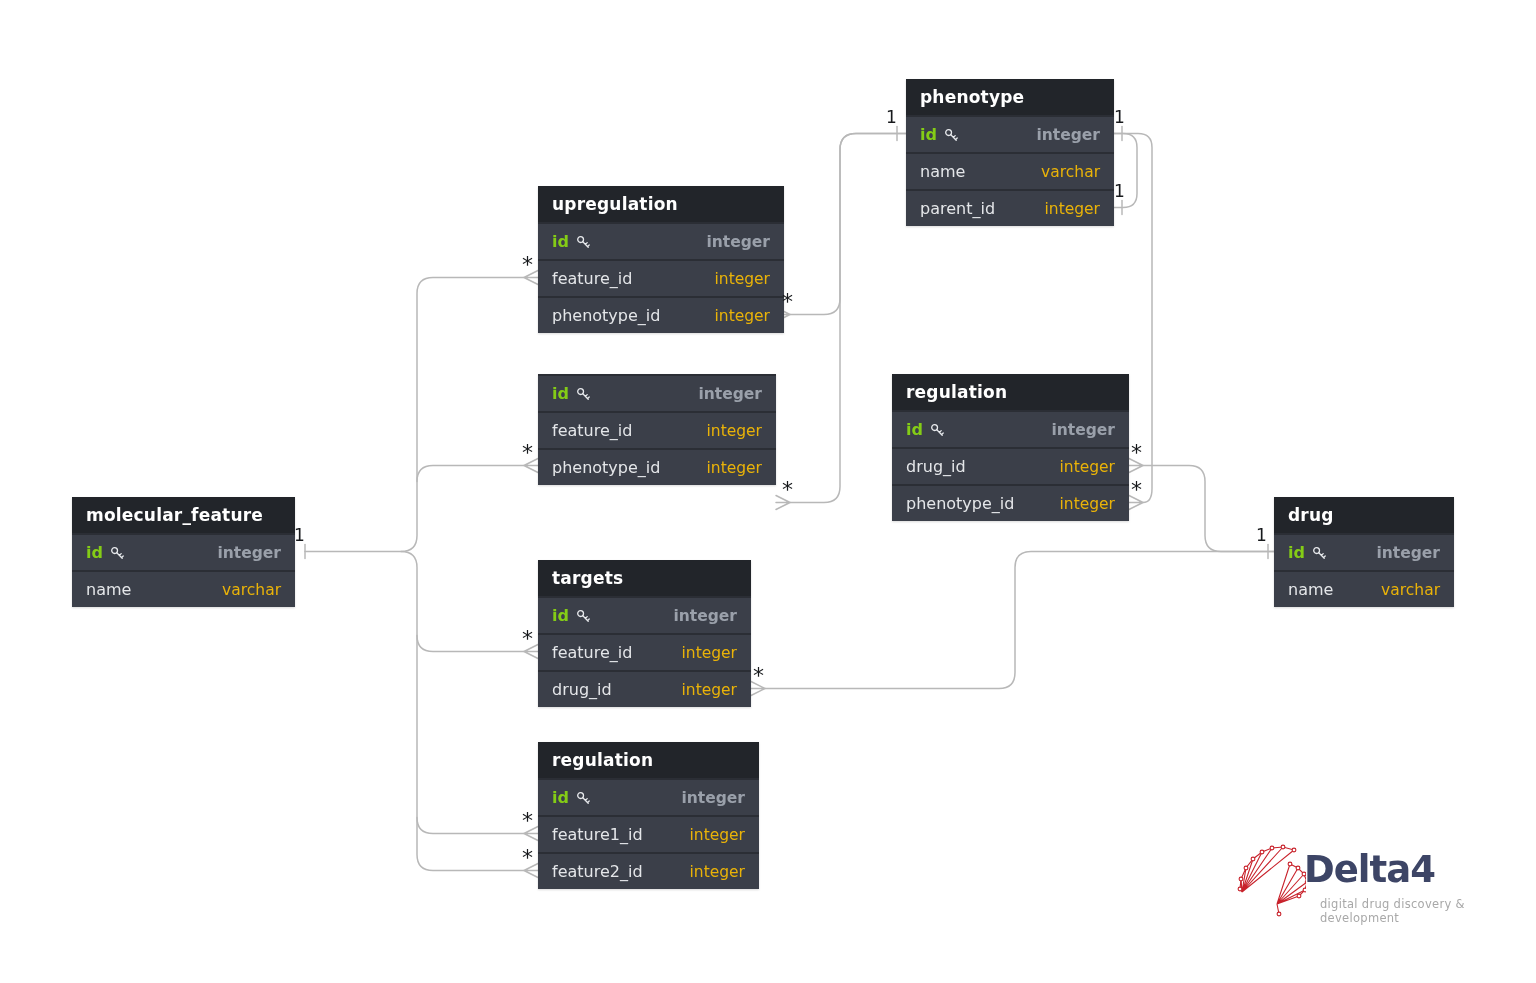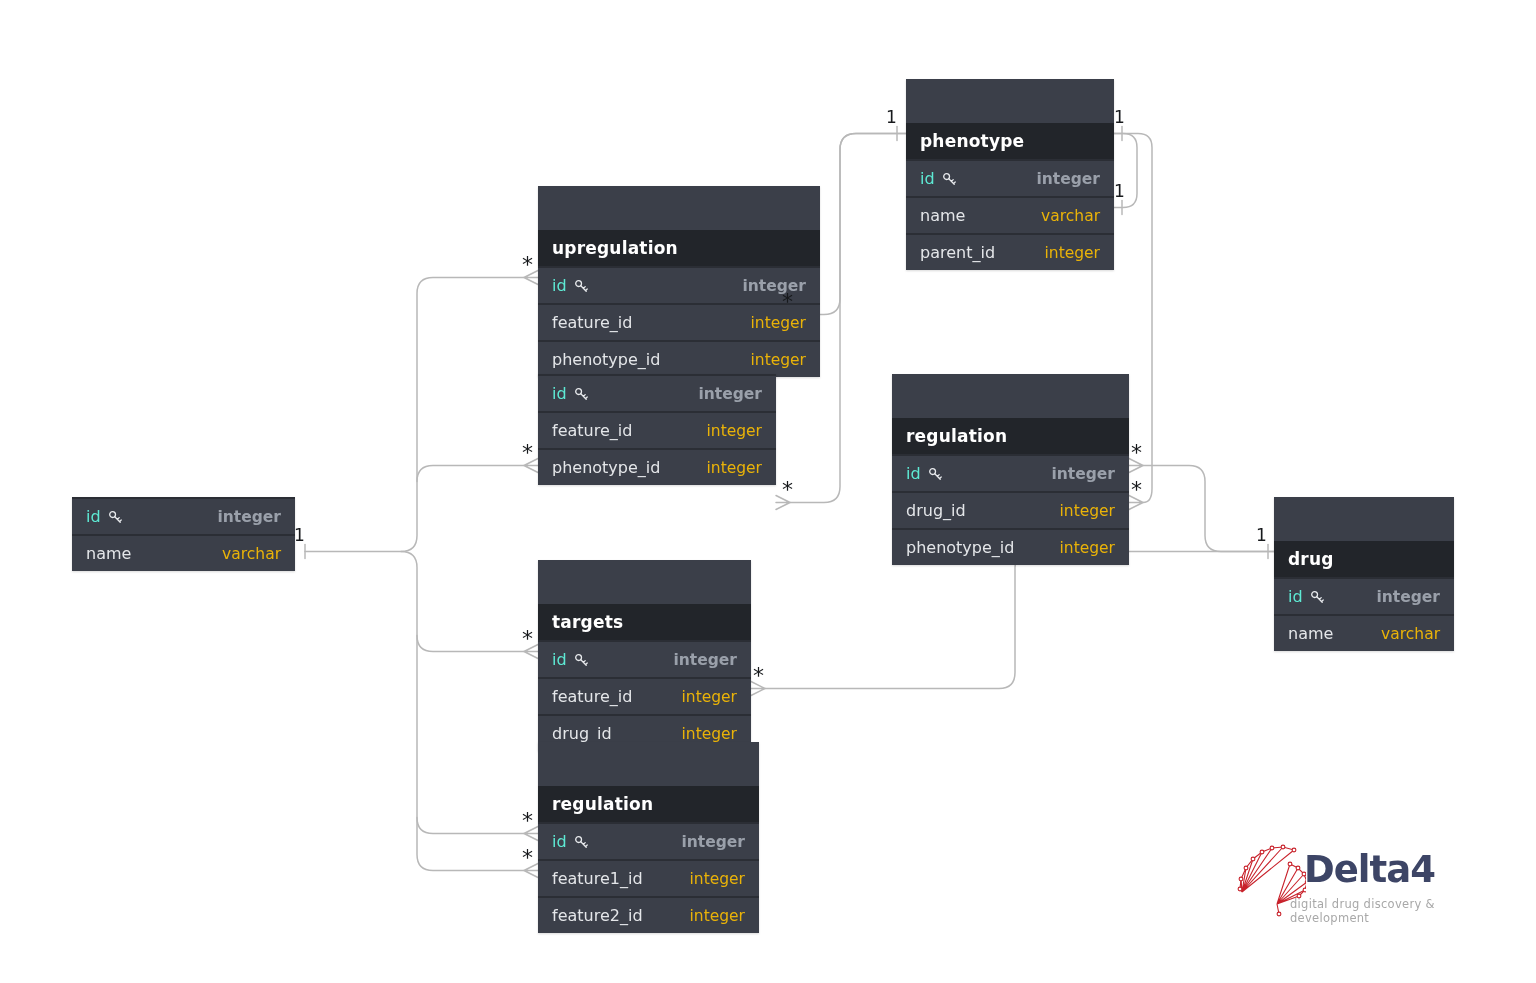--- a/index.html
+++ b/index.html
@@ -1,35 +1,35 @@
 <!DOCTYPE html>
 <html><head>
 <meta charset="utf-8">
 <style>
   html,body{margin:0;padding:0;background:#ffffff;}
   .canvas{position:relative;width:1536px;height:983px;background:#ffffff;overflow:hidden;
           font-family:"DejaVu Sans",sans-serif;}
   svg.wires{position:absolute;left:0;top:0;z-index:1;}
   .table{position:absolute;z-index:2;background:#3b3f49;box-shadow:0 1px 2px rgba(0,0,0,.15);}
   .thead{height:36px;background:#22252a;color:#ffffff;font-weight:bold;font-size:17px;
-         display:flex;align-items:center;padding:0 14px;box-sizing:border-box;letter-spacing:.2px;margin-top:44px;}
+         display:flex;align-items:center;padding:0 14px;box-sizing:border-box;letter-spacing:.2px;}
   .row{height:37px;display:flex;align-items:center;justify-content:space-between;
        padding:0 14px;border-top:2px solid #2b2e35;box-sizing:border-box;font-size:16px;color:#e4e6e9;}
   .fname{display:flex;align-items:center;gap:7px;white-space:nowrap;}
   .ftype{color:#eab308;font-size:15.5px;white-space:nowrap;}
-  .row.pk .fname{font-weight:normal;color:#5eead4;justify-content:center;}
+  .row.pk .fname{font-weight:bold;color:#84cc16;justify-content:center;}
   .row.pk .ftype{font-weight:bold;color:#9aa0aa;}
   .key-icon{flex:0 0 auto;}
   .card{position:absolute;z-index:3;color:#17191c;line-height:1;}
   .card.one{font-size:17px;}
   .card.many{font-size:22px;}
   .logo{position:absolute;left:1230px;top:842px;width:240px;height:82px;z-index:2;}
   .logo-icon{position:absolute;left:0;top:0;}
   .logo-word{position:absolute;left:74px;top:6px;font-size:37px;font-weight:bold;color:#3d4566;letter-spacing:-1px;}
-  .logo-tag{position:absolute;left:60px;top:55px;font-size:11.5px;color:#a8a8a8;letter-spacing:.3px;}
+  .logo-tag{position:absolute;left:90px;top:55px;font-size:11.5px;color:#a8a8a8;letter-spacing:.3px;}
 </style>
 </head>
 <body>
 
 <div class="canvas">
 
   <svg class="wires" width="1536" height="983">
     <g fill="none" stroke="#b8b8b8" stroke-width="1.5" stroke-linecap="round" stroke-linejoin="round">
 
       <path d="M305 551.5 H401 Q417 551.5 417 535.5 V293.5 Q417 277.5 433 277.5 H524"></path>
@@ -78,39 +78,40 @@
   <div class="card many" style="left:522px;top:442px">*</div>
   <div class="card many" style="left:782px;top:479px">*</div>
   <div class="card many" style="left:522px;top:628px">*</div>
   <div class="card many" style="left:753px;top:665px">*</div>
   <div class="card many" style="left:522px;top:810px">*</div>
   <div class="card many" style="left:522px;top:847px">*</div>
   <div class="card many" style="left:1131px;top:442px">*</div>
   <div class="card many" style="left:1131px;top:479px">*</div>
 
   <div class="table" style="left:72px;top:497px;width:223px">
+    <div class="thead">molecular_feature</div>
     <div class="row pk">
       <span class="fname">
           <span>id</span>
           <svg class="key-icon" width="14" height="14" viewBox="0 0 14 14" fill="none" stroke="#e8eaed" stroke-width="1.3" stroke-linecap="round">
             <circle cx="4.6" cy="4.6" r="2.9"></circle>
             <path d="M6.8 6.8 L12.2 12.2 M9.4 9.4 L11.2 7.6 M11.6 11.6 L13.2 10"></path>
           </svg>
         </span>
       <span class="ftype">integer</span>
     </div>
     <div class="row">
       <span class="fname">
           <span>name</span>
         </span>
       <span class="ftype">varchar</span>
     </div>
   </div>
 
-  <div class="table" style="left:538px;top:186px;width:282px">
+  <div class="table" style="left:538px;top:186px;width:246px">
     <div class="thead">upregulation</div>
     <div class="row pk">
       <span class="fname">
           <span>id</span>
           <svg class="key-icon" width="14" height="14" viewBox="0 0 14 14" fill="none" stroke="#e8eaed" stroke-width="1.3" stroke-linecap="round">
             <circle cx="4.6" cy="4.6" r="2.9"></circle>
             <path d="M6.8 6.8 L12.2 12.2 M9.4 9.4 L11.2 7.6 M11.6 11.6 L13.2 10"></path>
           </svg>
         </span>
       <span class="ftype">integer</span>

